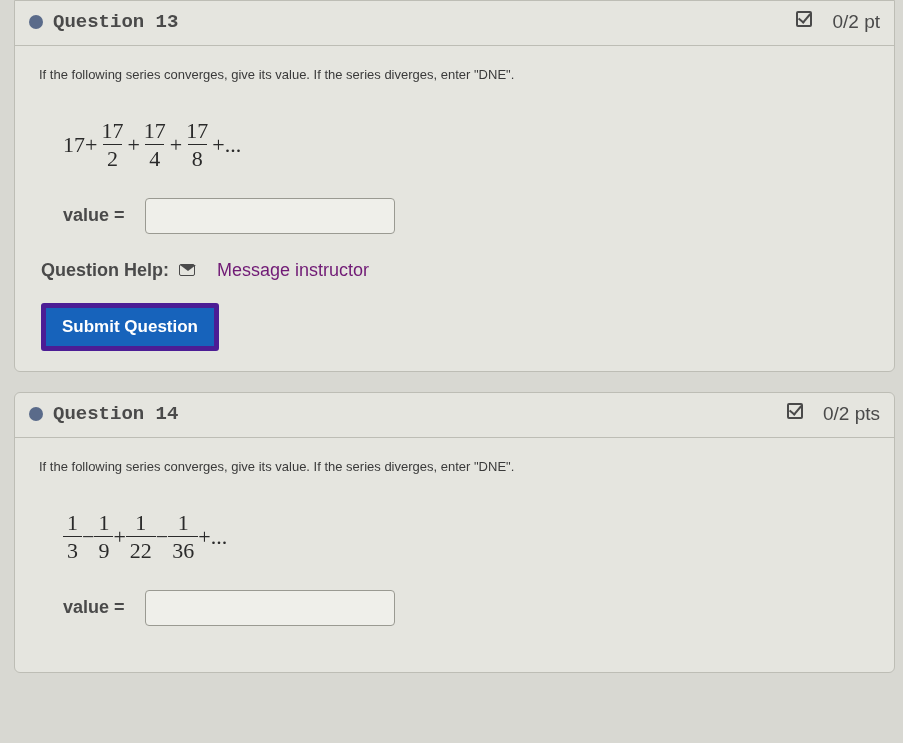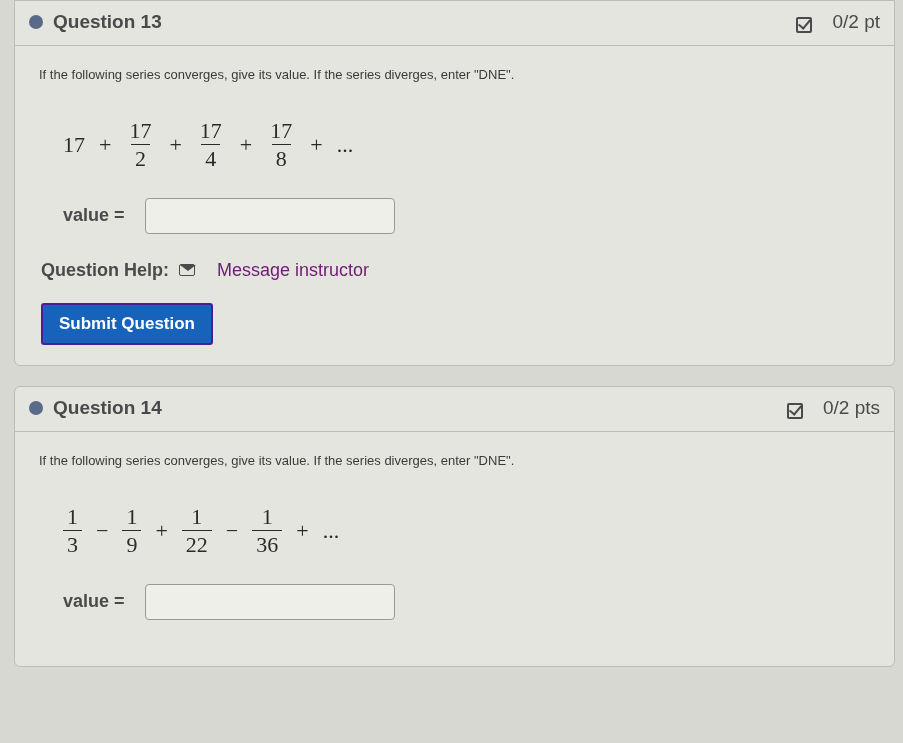--- a/index.html
+++ b/index.html
@@ -29,24 +29,25 @@
     border-radius: 50%;
     background: #5a6b8a;
     margin-right: 10px;
     flex-shrink: 0;
   }
   .q-title {
     font-weight: 700;
     font-size: 19px;
     color: #4a4a4a;
     flex: 1;
+    font-family: Liberation Mono, monospace;
   }
   .score-wrap {
     display: flex;
-    align-items: flex-end;
+    align-items: flex-start;
     gap: 20px;
     color: #4a4a4a;
     font-size: 19px;
   }
   .check-icon {
     width: 16px;
     height: 16px;
     border: 2px solid #4a4a4a;
     border-radius: 2px;
     position: relative;
@@ -70,21 +71,20 @@
     margin-bottom: 34px;
     line-height: 1.4;
   }
   .math {
     font-family: "Cambria Math", Georgia, "Times New Roman", serif;
     font-size: 22px;
     color: #2a2a2a;
     margin: 0 0 26px 24px;
     display: flex;
     align-items: center;
-    gap: 14px;
   }
   .math .op { font-size: 22px; }
   .frac {
     display: inline-flex;
     flex-direction: column;
     align-items: center;
     vertical-align: middle;
     line-height: 1.15;
   }
   .frac .num { padding: 0 4px 1px 4px; }
@@ -140,21 +140,21 @@
     border-right: 8px solid transparent;
     border-top: 6px solid #4a4a4a;
   }
   .submit-btn {
     display: inline-block;
     background: #1763bb;
     color: #fff;
     font-size: 17px;
     font-weight: 600;
     padding: 9px 16px;
-    border: 2px solid #4c1d95;
+    border: 5px solid #4c1d95;
     border-radius: 3px;
     cursor: pointer;
     margin-left: 2px;
   }
 </style>
 </head>
 <body>
 
 <div class="question-block" style="margin-top:0; border-top-left-radius:0; border-top-right-radius:0;">
   <div class="q-header">

